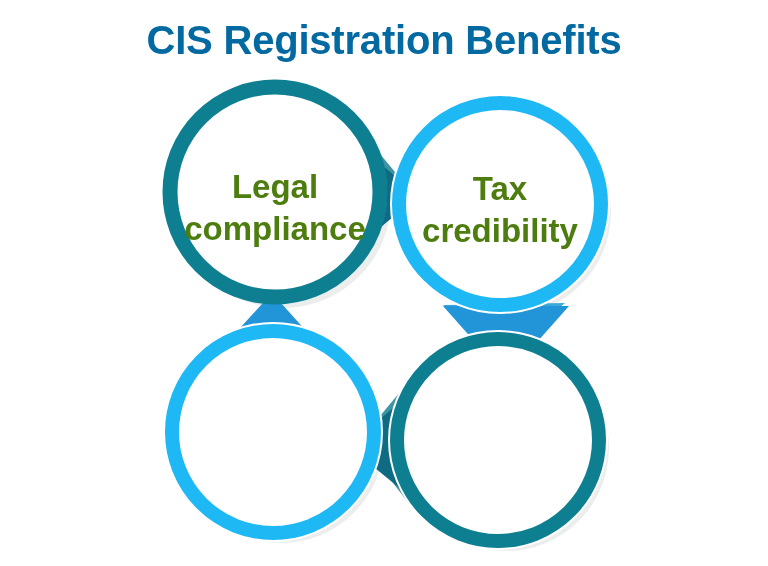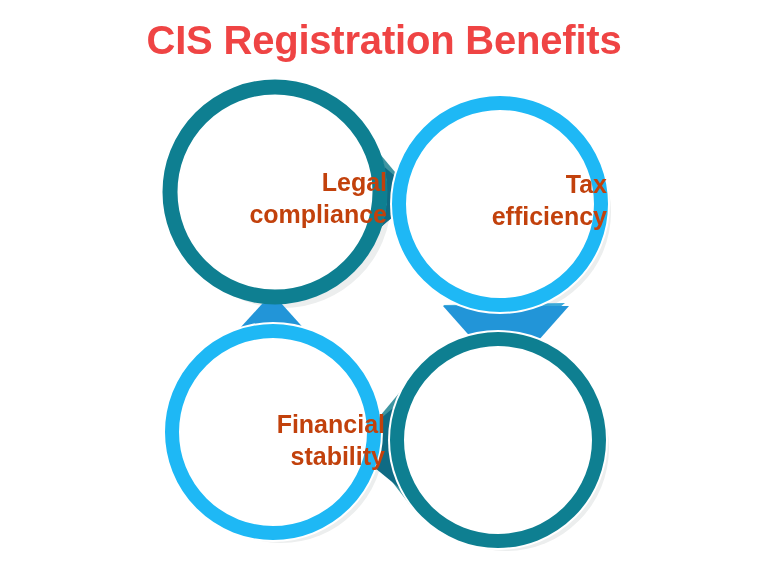--- a/index.html
+++ b/index.html
@@ -22,37 +22,37 @@
   }
   .title {
     position: absolute;
     left: 0;
     top: 18px;
     width: 768px;
     text-align: center;
     font-size: 40px;
     font-weight: bold;
     letter-spacing: -0.2px;
-    color: #ef4444;
+    color: #0369a1;
     font-family: "Liberation Sans", sans-serif;
   }
   #stage {
     position: absolute;
     left: 0;
     top: 0;
     width: 768px;
     height: 566px;
   }
   .node-label {
     position: absolute;
-    text-align: right;
-    font-size: 25px;
+    text-align: center;
+    font-size: 33px;
     font-weight: bold;
     line-height: 1.28;
-    color: #c2410c;
+    color: #4d7c0f;
     font-family: "Liberation Sans", sans-serif;
     pointer-events: none;
     white-space: pre-line;
   }
   #label-legal      { left: 163px; top: 166px; width: 224px; }
   #label-tax        { left: 393px; top: 168px; width: 214px; }
   #label-financial  { left: 163px; top: 408px; width: 222px; }
   #label-enhanced   { left: 390px; top: 408px; width: 218px; }
 </style>
 </head>
@@ -108,19 +108,17 @@
         <circle cx="498" cy="440" r="101" fill="none" stroke="#0e7f91" stroke-width="14"></circle>
       </g>
 
     </g>
   </svg>
 
   <div class="node-label" id="label-legal">Legal
 compliance</div>
 
   <div class="node-label" id="label-tax">Tax
-efficiency</div>
+credibility</div>
 
 
-  <div class="node-label" id="label-financial">Financial
-stability</div>
 
 </div>
 
 </body></html>

